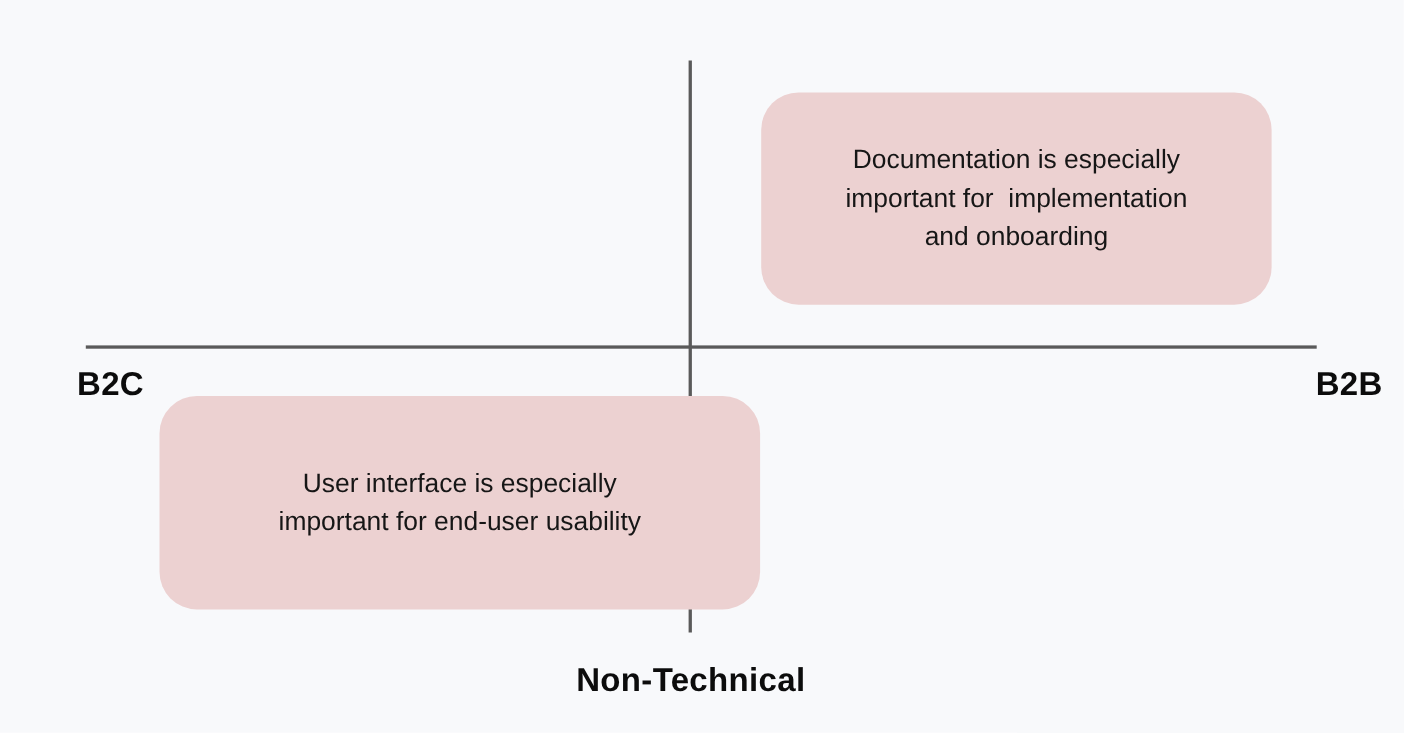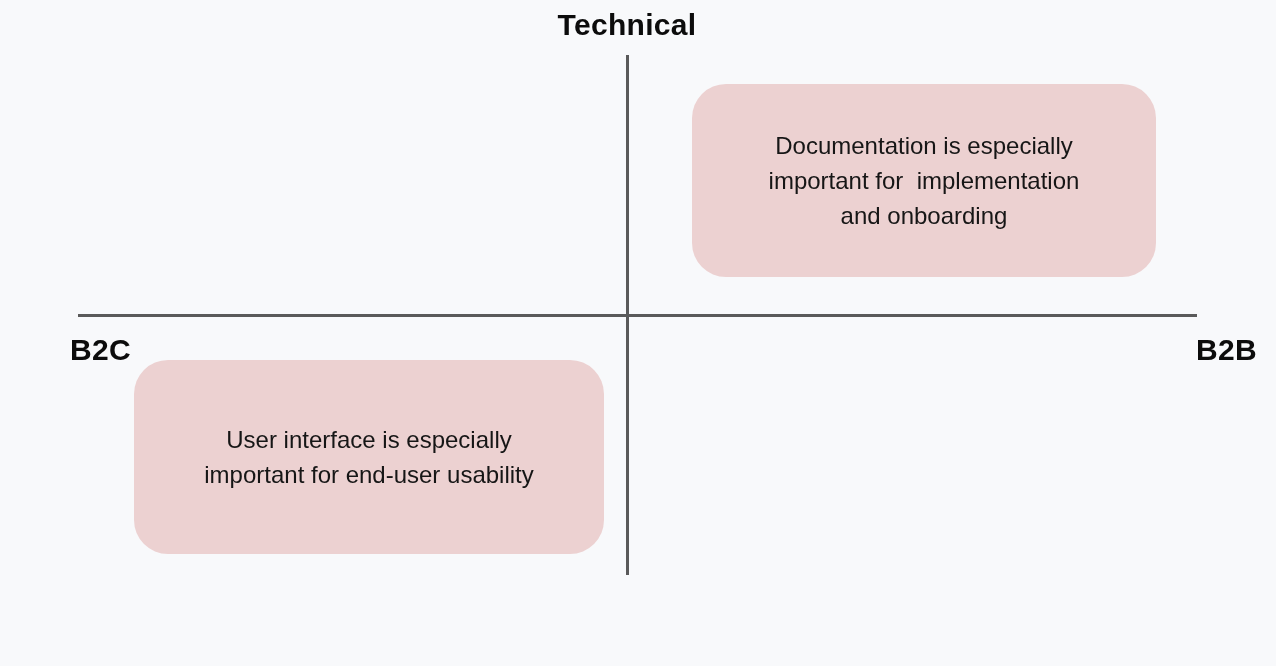--- a/index.html
+++ b/index.html
@@ -69,35 +69,35 @@
     text-align: center;
     white-space: pre-wrap;
   }
   .box-top-right {
     left: 692px;
     top: 84px;
     width: 464px;
     height: 193px;
   }
   .box-bottom-left {
-    left: 134px;
+    left: 145px;
     top: 360px;
-    width: 470px;
+    width: 546px;
     height: 194px;
   }
 </style>
 </head>
 <body>
 
 <div class="canvas" style="background: rgb(248, 249, 251);">
 
   <div class="axis-line v-line" style="background: rgb(90, 90, 90);"></div>
   <div class="axis-line h-line" style="background: rgb(90, 90, 90);"></div>
 
-  <div class="axis-label label-top">Technical</div>
+  <div class="axis-label label-bottom">Non-Technical</div>
   <div class="axis-label label-left">B2C</div>
   <div class="axis-label label-right">B2B</div>
 
   <div class="quad-box box-top-right" style="background: rgb(236, 209, 209);">
     <div class="quad-text">Documentation is especially
 important for  implementation
 and onboarding</div>
   </div>
 
   <div class="quad-box box-bottom-left" style="background: rgb(236, 209, 209);">

